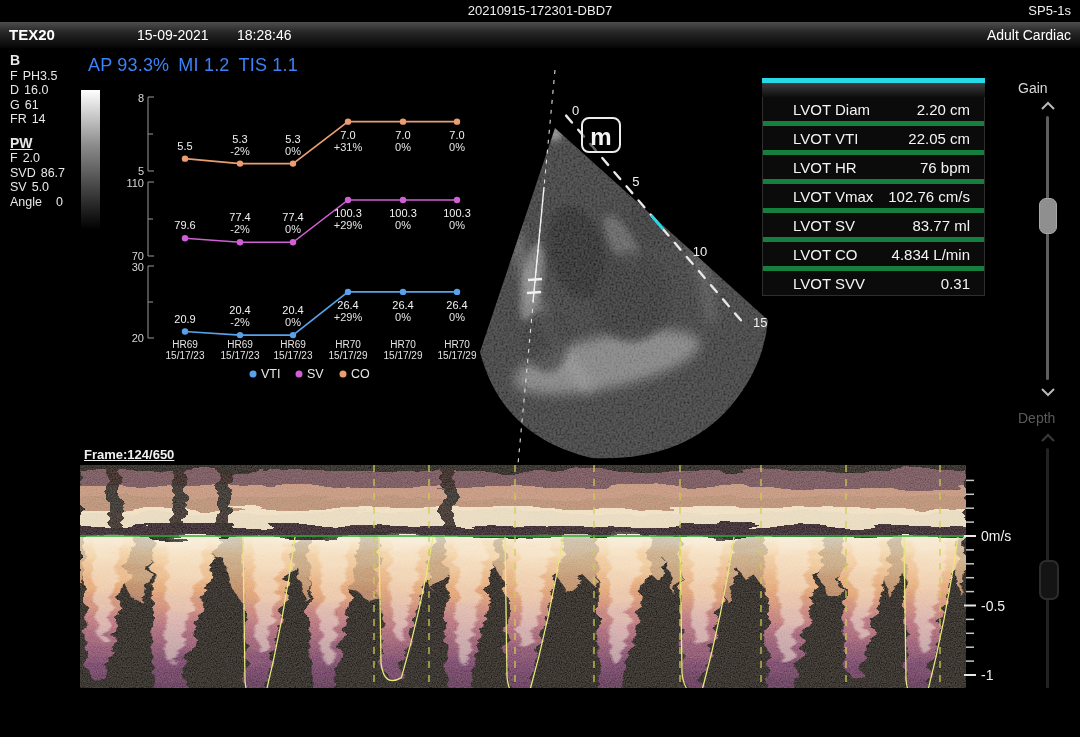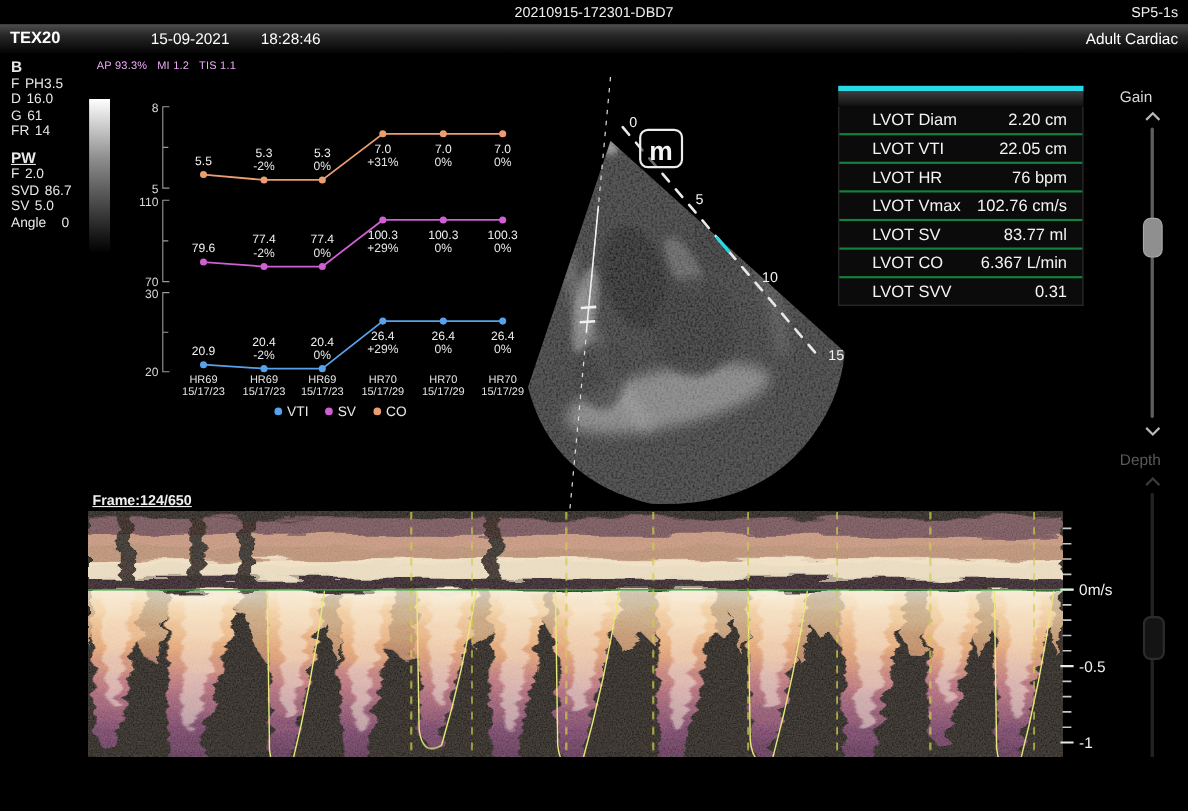--- a/index.html
+++ b/index.html
@@ -10,36 +10,36 @@
   .bar1{position:absolute;left:0;top:0;width:1080px;height:22px;background:#000;font-size:13px;}
   .bar1 .study{position:absolute;left:0;right:0;top:3px;text-align:center;color:#f0f0f0;}
   .bar1 .probe{position:absolute;right:9px;top:3px;color:#f0f0f0;text-align:right;}
   .bar2{position:absolute;left:0;top:22px;width:1080px;height:26px;
         background:linear-gradient(180deg,#4e4e4e 0%,#262626 40%,#050505 100%);}
   .bar2 .sys{position:absolute;left:9px;top:4px;font-weight:bold;font-size:15px;}
   .bar2 .date{position:absolute;left:137px;top:5px;font-size:14px;}
   .bar2 .time{position:absolute;left:237px;top:5px;font-size:14px;}
   .bar2 .preset{position:absolute;right:9px;top:5px;font-size:14px;}
   
-  .status{position:absolute;left:88px;top:55px;font-size:10px;color:#f0abfc;letter-spacing:.2px;}
+  .status{position:absolute;left:88px;top:55px;font-size:18px;color:#3b82f6;letter-spacing:.2px;}
   .status span{margin-right:9px;}
   
   .sidebar{position:absolute;left:10px;top:53px;width:75px;font-size:12.5px;line-height:14.5px;color:#e8e8e8;}
   .sidebar .mode-title{font-weight:bold;font-size:14px;margin:0 0 1px 0;}
   .sidebar .blk2{margin-top:9px;text-decoration:underline;}
   .sidebar .prow span.v{margin-left:5px;}
   .graybar{position:absolute;left:81px;top:90px;width:19px;height:140px;
            background:linear-gradient(180deg,#ffffff 0%,#8a8a8a 40%,#1a1a1a 88%,#000 100%);}
   
   .meas{position:absolute;left:762px;top:78px;width:223px;}
   .meas-accent{height:5px;background:#29d8e5;}
   .meas-head{height:14px;background:linear-gradient(180deg,#3d3d3d,#0e0e0e);}
   .meas-body{background:rgba(12,12,12,.93);border:1px solid #2e2e2e;border-top:none;}
   .meas-row{display:flex;justify-content:space-between;align-items:center;height:24px;
-            padding:0 14px 0 30px;font-size:15px;border-top:2px solid #15803d;color:#f4f4f4;}
+            padding:0 14px 0 30px;font-size:15px;border-top:5px solid #15803d;color:#f4f4f4;}
   .meas-row:first-child{border-top:none;}
   
   .frame-label{position:absolute;left:84px;top:447px;font-size:13px;font-weight:bold;color:#f0f0f0;text-decoration:underline;}
   
   .ctl-label{position:absolute;width:60px;text-align:left;font-size:14px;}
   .chev{position:absolute;width:18px;height:12px;cursor:pointer;}
   .track{position:absolute;width:3px;border-radius:2px;}
   .handle{position:absolute;border-radius:7px;}
   svg{display:block;}
 </style>
@@ -238,21 +238,21 @@
       <div class="meas-row">
           <span>LVOT Vmax</span>
           <span>102.76 cm/s</span>
         </div>
       <div class="meas-row">
           <span>LVOT SV</span>
           <span>83.77 ml</span>
         </div>
       <div class="meas-row">
           <span>LVOT CO</span>
-          <span>6.367 L/min</span>
+          <span>4.834 L/min</span>
         </div>
       <div class="meas-row">
           <span>LVOT SVV</span>
           <span>0.31</span>
         </div>
     </div>
   </div>
 
   <div class="frame-label">Frame:124/650</div>
   <svg id="doppler" class="abs" style="left:80px;top:461px" width="886" height="276">

